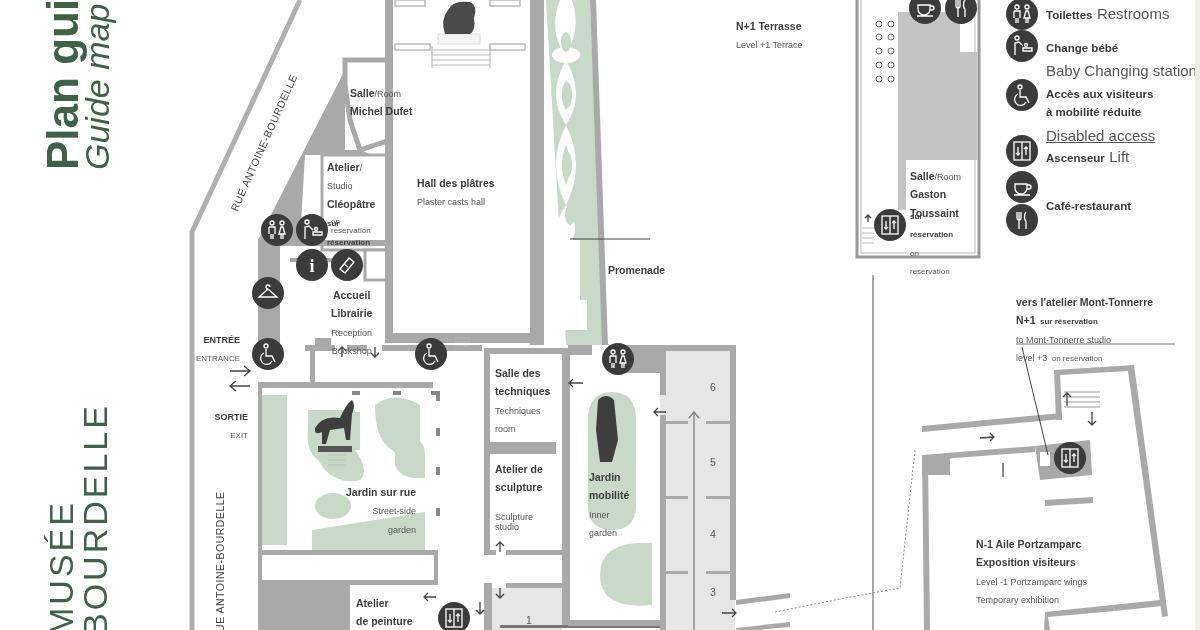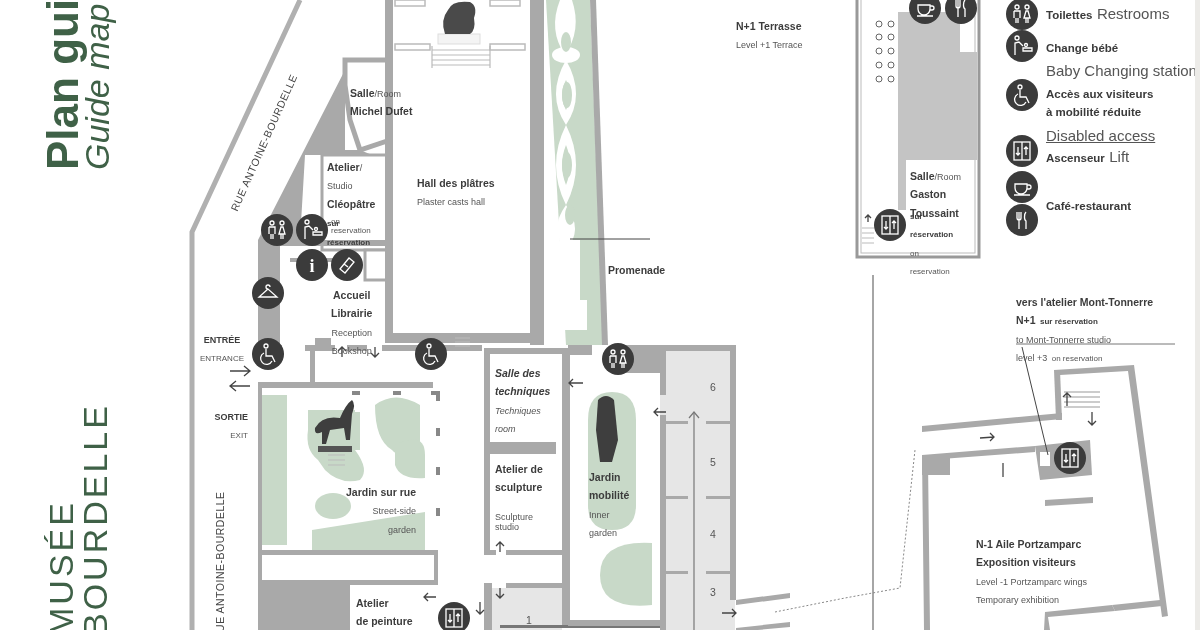--- a/index.html
+++ b/index.html
@@ -259,34 +259,34 @@
 
 <div class="lbl b t11" style="left:608px;top:228px;margin-top:36px;">Promenade</div>
 
 <div class="lbl" style="left:331px;top:285px;text-align:center;">
   <span class="b t11">Accueil</span><br>
   <span class="b t11">Librairie</span><br>
   <span class="s t9">Reception</span><br>
   <span class="s t9">Bookshop</span>
 </div>
 
-<div class="lbl" style="left:196px;top:329px;text-align:center;width:52px;">
+<div class="lbl" style="left:188px;top:329px;text-align:right;width:52px;">
   <span class="b t9">ENTRÉE</span><br><span class="s t8">ENTRANCE</span>
 </div>
 <div class="lbl" style="left:196px;top:406px;text-align:right;width:52px;">
   <span class="b t9">SORTIE</span><br><span class="s t8">EXIT</span>
 </div>
 
 <div class="lbl" style="left:346px;top:482px;text-align:right;">
   <span class="b t11">Jardin sur rue</span><br>
   <span class="s t9">Street-side</span><br>
   <span class="s t9">garden</span>
 </div>
 
-<div class="lbl" style="left:495px;top:363px;font-style:italic;">
+<div class="lbl" style="left:495px;top:363px;">
   <span class="b t11">Salle des</span><br>
   <span class="b t11">techniques</span><br>
   <span class="s t9">Techniques</span><br>
   <span class="s t9">room</span>
 </div>
 
 <div class="lbl" style="left:495px;top:459px;">
   <span class="b t11">Atelier de</span><br>
   <span class="b t11">sculpture</span>
 </div>

